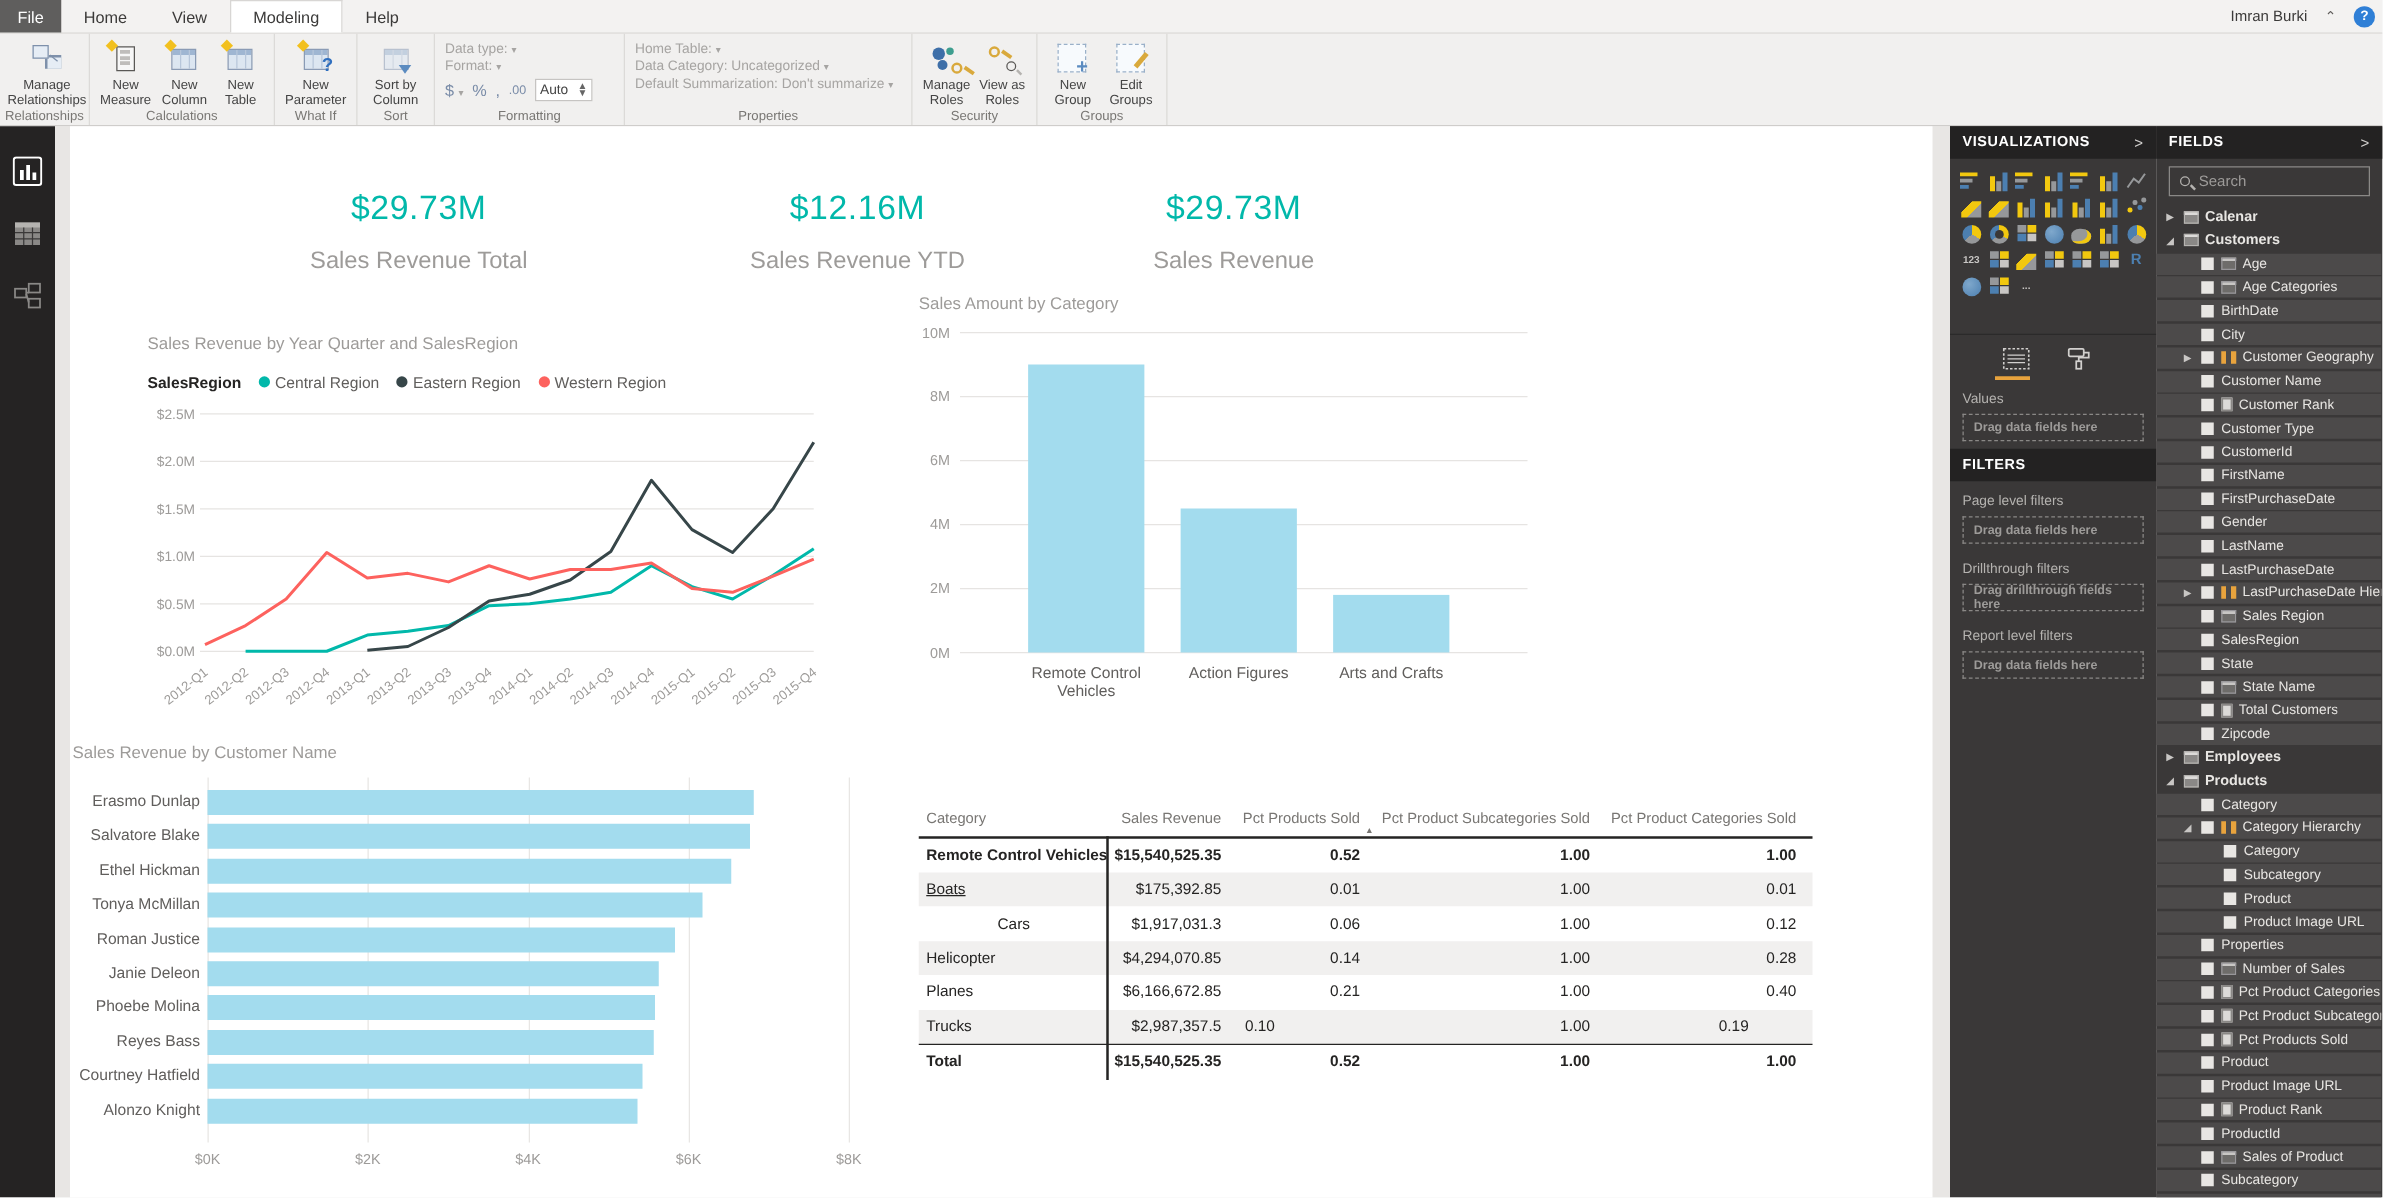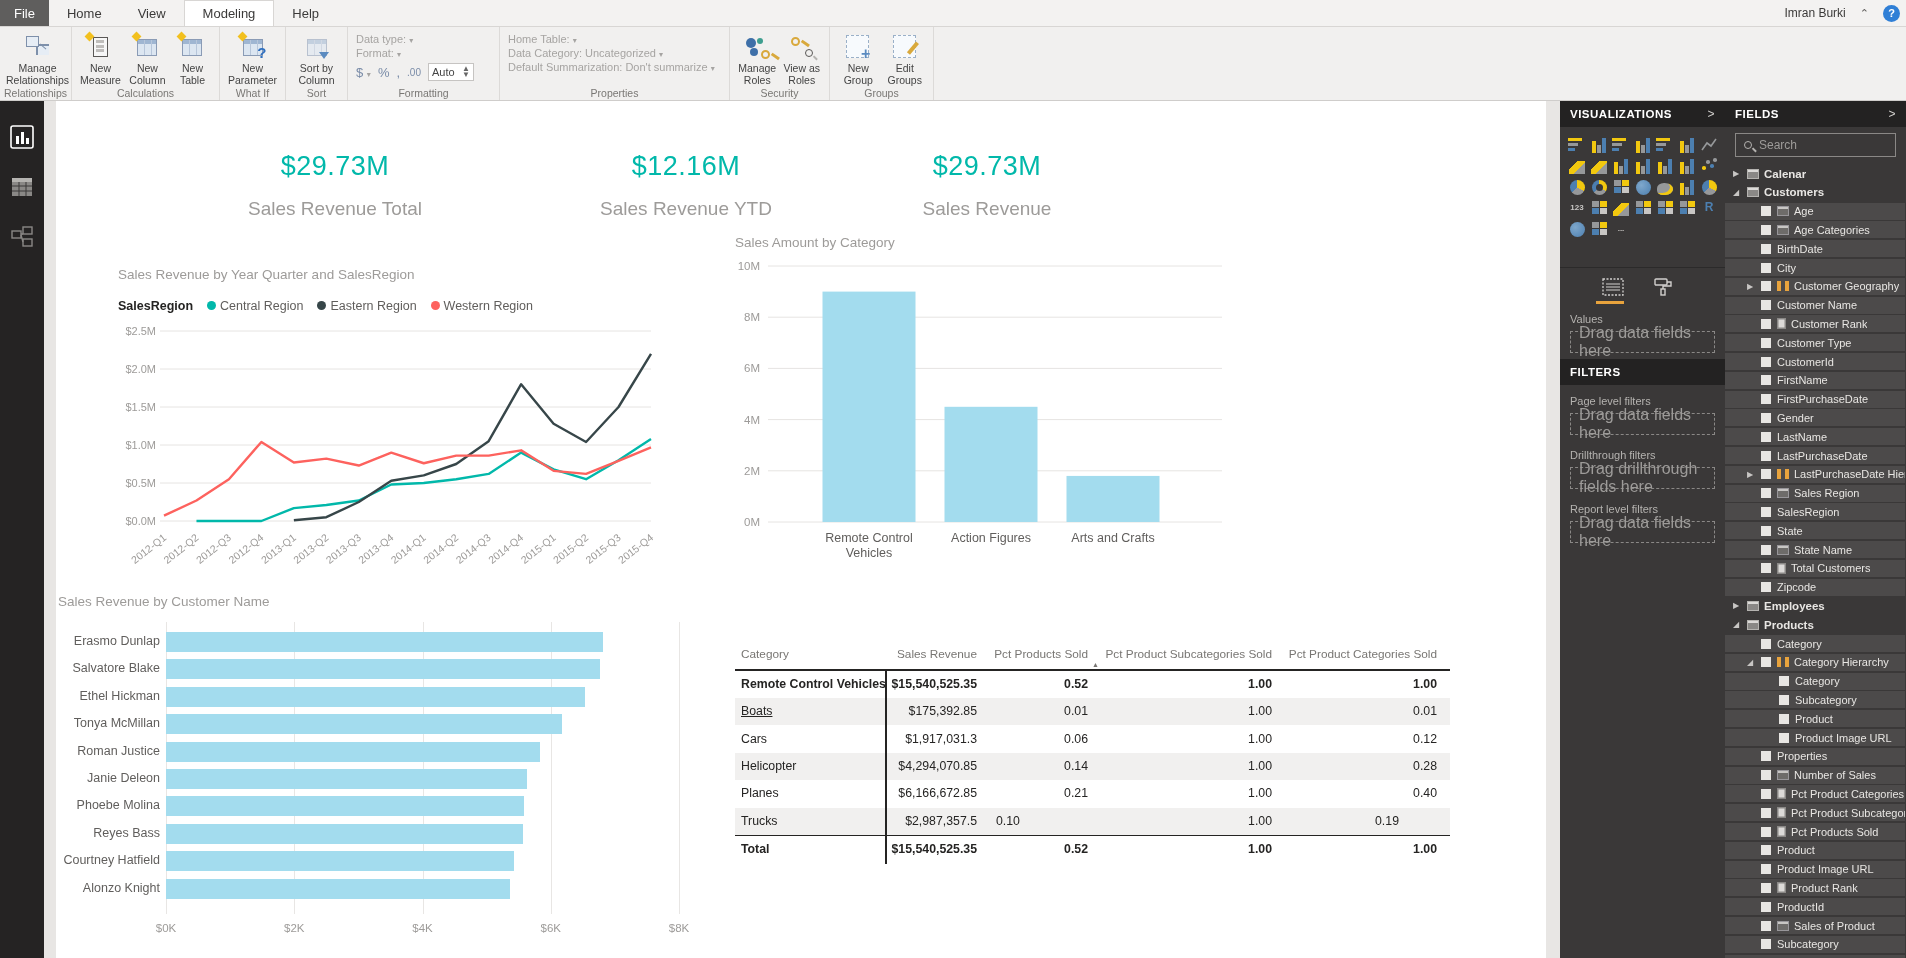--- a/index.html
+++ b/index.html
@@ -75,21 +75,21 @@
   .tbl-rowbg { position:absolute; left:0; width:715px; height:27px; }
   .sort-tri { position:absolute; font-size:7px; color:#787673; }
 
   
   .panel { position:absolute; top:101px; height:857px; background:#3A3838; }
   .phead { position:absolute; left:0; right:0; top:0; height:26px; background:#232222; color:#fff; font-size:11.5px; font-weight:bold; letter-spacing:0.5px; display:flex; align-items:center; padding:0 10px; }
   .phead .chev { margin-left:auto; font-weight:normal; color:#D2D0CE; font-size:12px; }
   .pheader2 { position:absolute; left:0; right:0; height:26px; background:#232222; color:#fff; font-size:11.5px; font-weight:bold; letter-spacing:0.5px; display:flex; align-items:center; padding:0 10px; }
   .viz-tile { position:absolute; width:18px; height:18px; display:flex; align-items:flex-end; justify-content:center; gap:1px; }
   .ptext { position:absolute; font-size:11px; color:#B5B3B0; }
-  .dropzone { position:absolute; height:22px; border:1px dashed #8A8886; color:#9D9B99; font-size:16px; display:flex; align-items:center; padding:0 8px; }
+  .dropzone { position:absolute; height:22px; border:1px dashed #8A8886; color:#9D9B99; font-size:10px; display:flex; align-items:center; padding:0 8px;font-weight:bold; }
   .welltab { position:absolute; width:30px; height:24px; display:flex; align-items:center; justify-content:center; }
   .tab-underline { position:absolute; height:3px; background:#E8A33D; }
   .searchbox { position:absolute; left:10px; right:10px; top:32px; height:24px; border:1px solid #8A8886; background:#3A3838; display:flex; align-items:center; gap:7px; padding:0 8px; }
   .searchbox span.txt { font-size:12px; color:#9D9B99; }
   .mag { width:8px; height:8px; border:1.5px solid #B5B3B0; border-radius:50%; position:relative; }
   .mag:after { content:""; position:absolute; left:7px; top:7px; width:5px; height:1.5px; background:#B5B3B0; transform:rotate(45deg); }
   .frow { position:absolute; left:0; right:1px; height:17px; background:#4C4A4A; display:flex; align-items:center; font-size:11px; color:#E8E6E3; }
   .frow.group { background:transparent; font-weight:bold; font-size:11.5px; }
   .fcheck { width:10px; height:10px; background:#E8E6E3; flex:none; }
   .fexp { color:#C8C6C4; font-size:8px; width:10px; flex:none; }
@@ -379,21 +379,21 @@
         <div class="tbl-cell" style="left: 150px; top: 36px; width: 92px; text-align: right; font-weight: bold;">$15,540,525.35</div>
         <div class="tbl-cell" style="left: 261px; top: 36px; width: 92px; text-align: right; font-weight: bold;">0.52</div>
         <div class="tbl-cell" style="left: 437px; top: 36px; width: 100px; text-align: right; font-weight: bold;">1.00</div>
         <div class="tbl-cell" style="left: 602px; top: 36px; width: 100px; text-align: right; font-weight: bold;">1.00</div>
         <div class="tbl-rowbg" style="top: 57.3px; background: rgb(241, 240, 239);"></div>
         <div class="tbl-cell" style="left: 6px; top: 63.3px; width: 140px; text-align: left; text-decoration: underline;">Boats</div>
         <div class="tbl-cell" style="left: 150px; top: 63.3px; width: 92px; text-align: right;">$175,392.85</div>
         <div class="tbl-cell" style="left: 261px; top: 63.3px; width: 92px; text-align: right;">0.01</div>
         <div class="tbl-cell" style="left: 437px; top: 63.3px; width: 100px; text-align: right;">1.00</div>
         <div class="tbl-cell" style="left: 602px; top: 63.3px; width: 100px; text-align: right;">0.01</div>
-        <div class="tbl-cell" style="left: 6px; top: 90.6px; width: 140px; text-align: left;">Cars</div>
+        <div class="tbl-cell" style="left: 6px; top: 90.6px; width: 140px; text-align: center;">Cars</div>
         <div class="tbl-cell" style="left: 150px; top: 90.6px; width: 92px; text-align: right;">$1,917,031.3</div>
         <div class="tbl-cell" style="left: 261px; top: 90.6px; width: 92px; text-align: right;">0.06</div>
         <div class="tbl-cell" style="left: 437px; top: 90.6px; width: 100px; text-align: right;">1.00</div>
         <div class="tbl-cell" style="left: 602px; top: 90.6px; width: 100px; text-align: right;">0.12</div>
         <div class="tbl-rowbg" style="top: 111.9px; background: rgb(241, 240, 239);"></div>
         <div class="tbl-cell" style="left: 6px; top: 117.9px; width: 140px; text-align: left;">Helicopter</div>
         <div class="tbl-cell" style="left: 150px; top: 117.9px; width: 92px; text-align: right;">$4,294,070.85</div>
         <div class="tbl-cell" style="left: 261px; top: 117.9px; width: 92px; text-align: right;">0.14</div>
         <div class="tbl-cell" style="left: 437px; top: 117.9px; width: 100px; text-align: right;">1.00</div>
         <div class="tbl-cell" style="left: 602px; top: 117.9px; width: 100px; text-align: right;">0.28</div>

